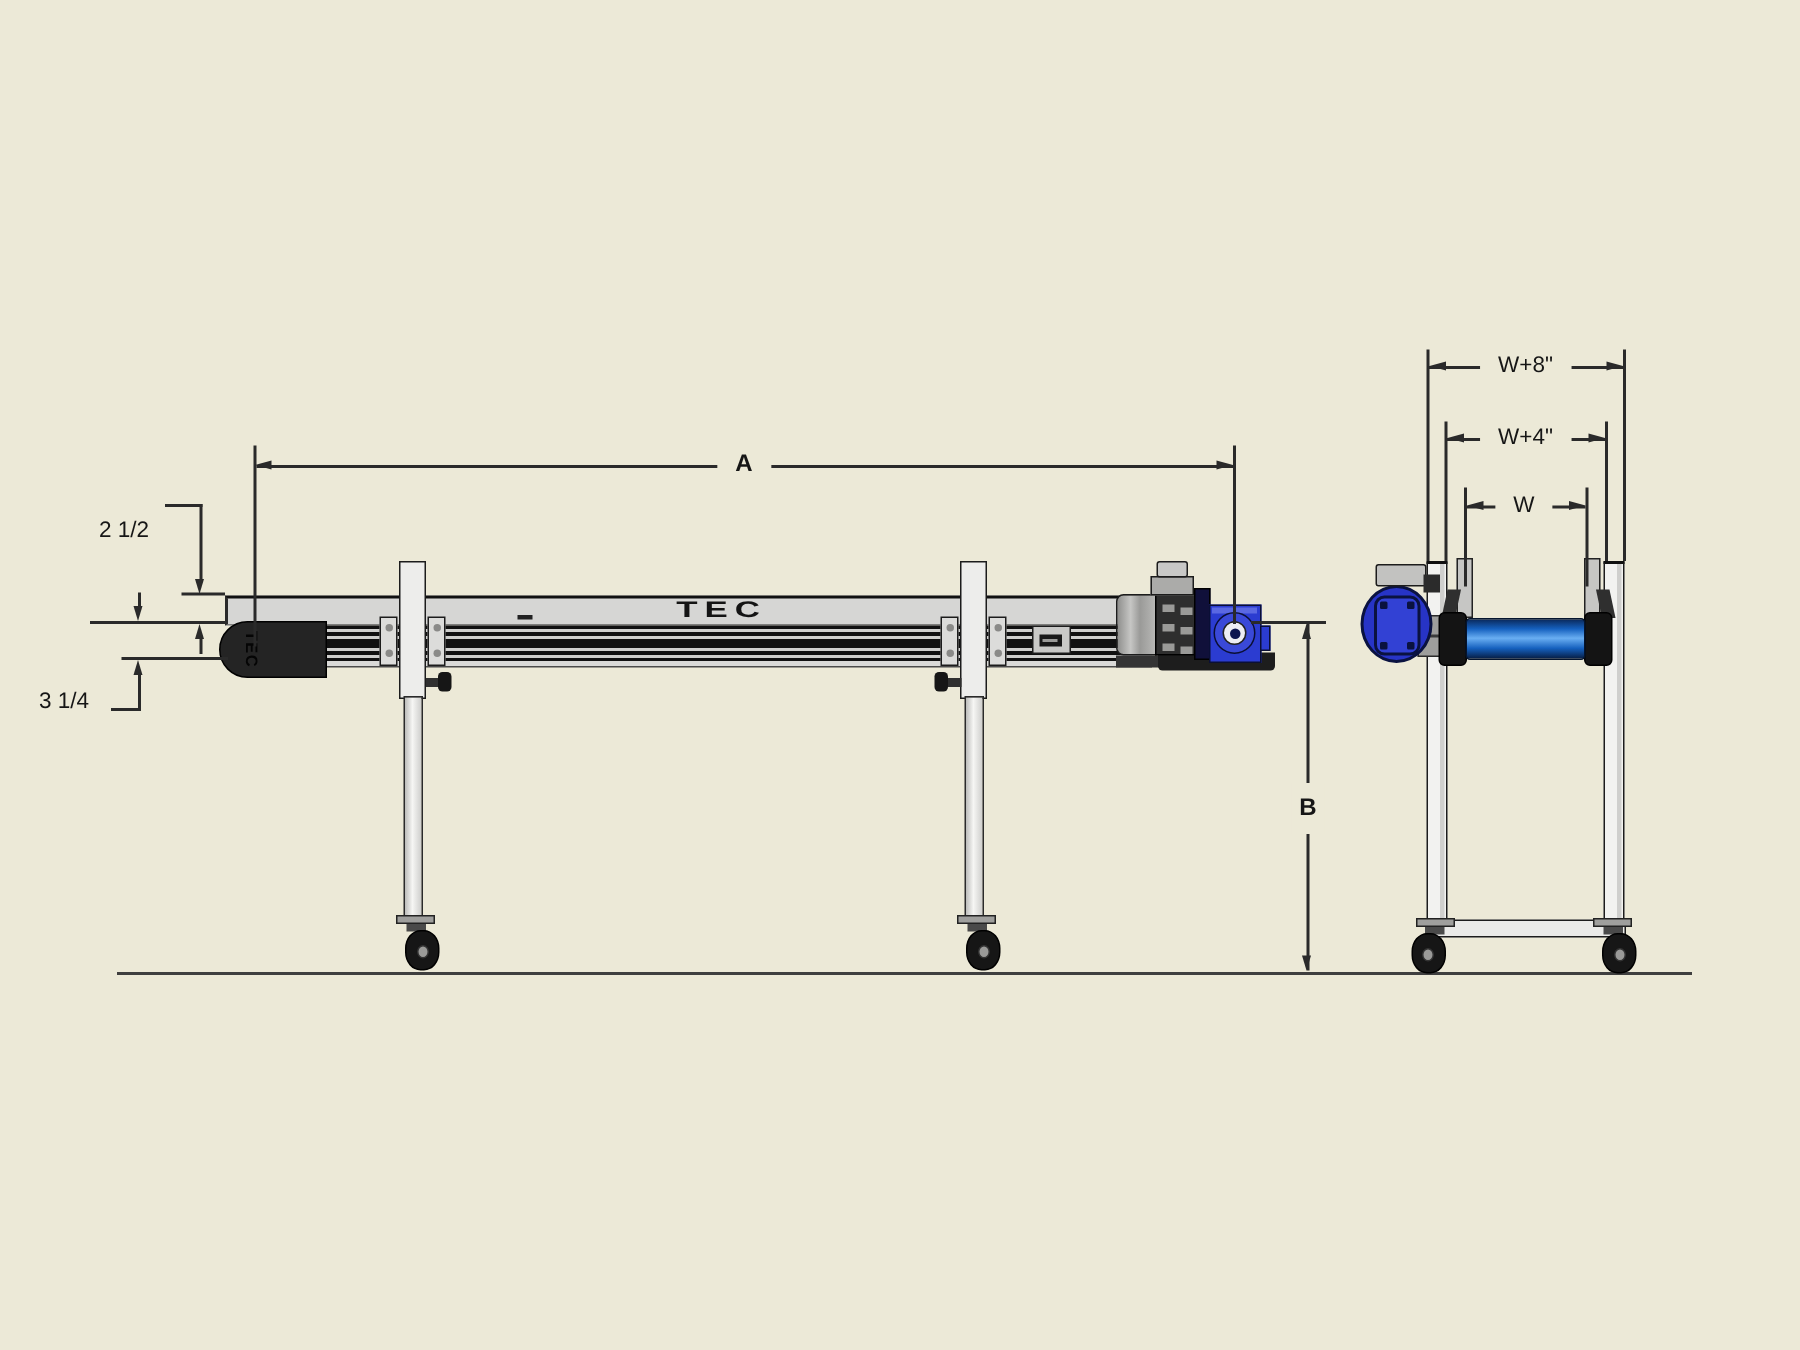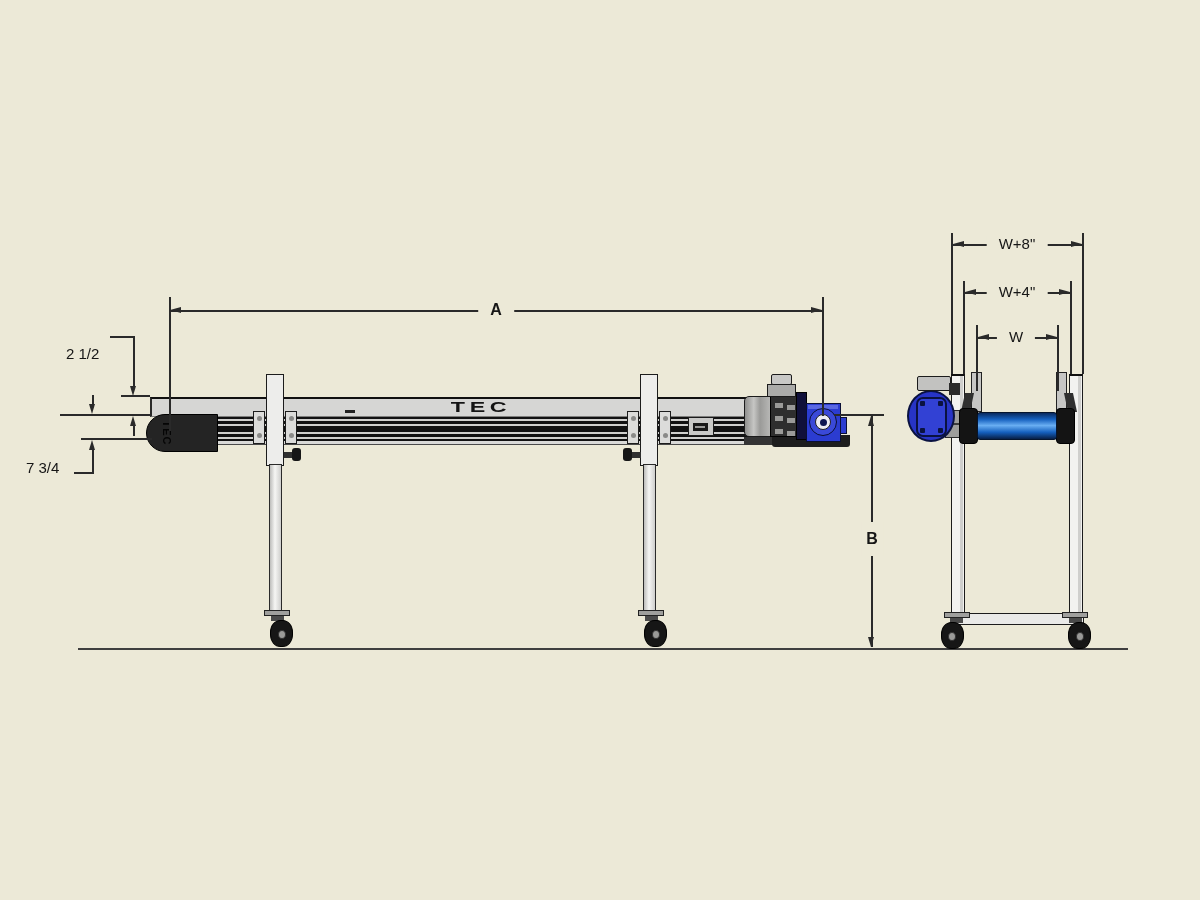--- a/index.html
+++ b/index.html
@@ -156,21 +156,21 @@
   <div class="v" style="left:133px;top:426px;height:10px;"></div>
   <div class="dt" style="left:66px;top:328px;margin-top:18px;">2 1/2</div>
 
   <div class="h" style="left:60px;top:414px;width:91px;"></div>
   <div class="v" style="left:92px;top:395px;height:10px;"></div>
   <div class="arr ad" style="left:89px;top:404px;"></div>
   <div class="h" style="left:81px;top:438px;width:71px;"></div>
   <div class="arr au" style="left:89px;top:440px;"></div>
   <div class="v" style="left:92px;top:450px;height:24px;"></div>
   <div class="h" style="left:74px;top:472px;width:19px;"></div>
-  <div class="dt" style="left:26px;top:460px;">7 3/4</div>
+  <div class="dt" style="left:26px;top:460px;">3 1/4</div>
 
   <div class="h" style="left:834px;top:414px;width:50px;"></div>
   <div class="v" style="left:871px;top:416px;height:231px;"></div>
   <div class="arr au" style="left:868px;top:416px;"></div>
   <div class="arr ad" style="left:868px;top:637px;"></div>
   <div class="dt big" style="left:872px;top:522px;background:#ECE9D7;padding:8px 5px;transform:translateX(-50%);">B</div>
 
   <div class="eleg" style="left:951px;"></div>
   <div class="eleg" style="left:1069px;"></div>
   <div class="rail" style="left:971px;"></div>

